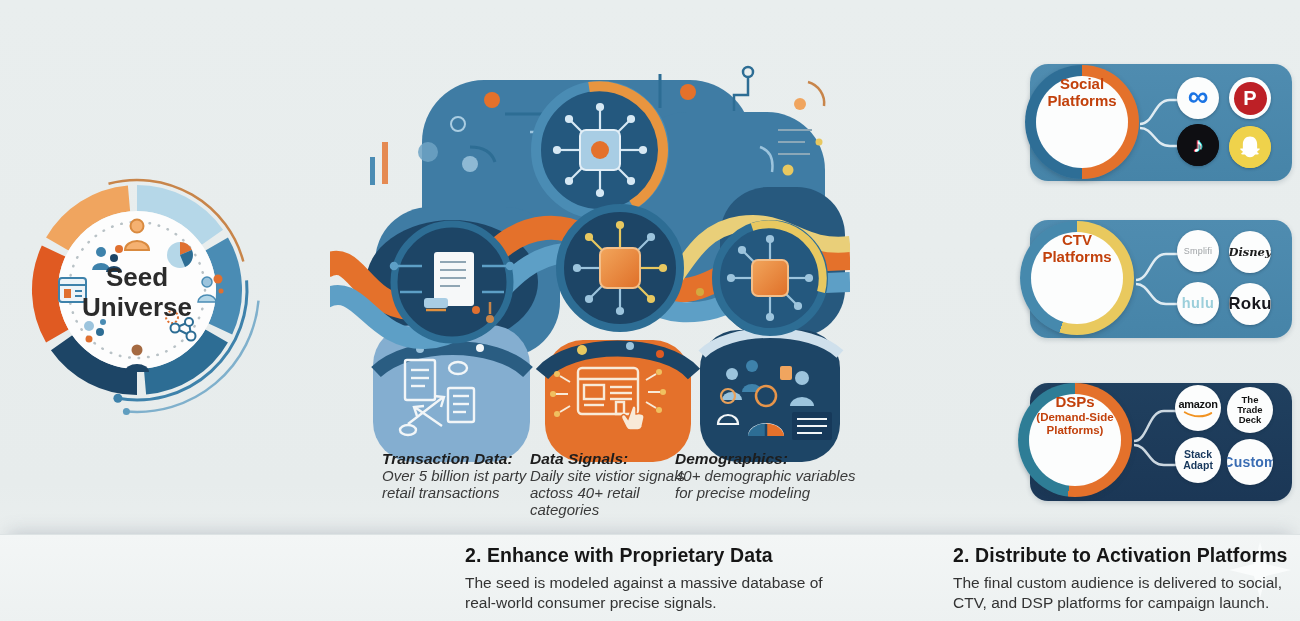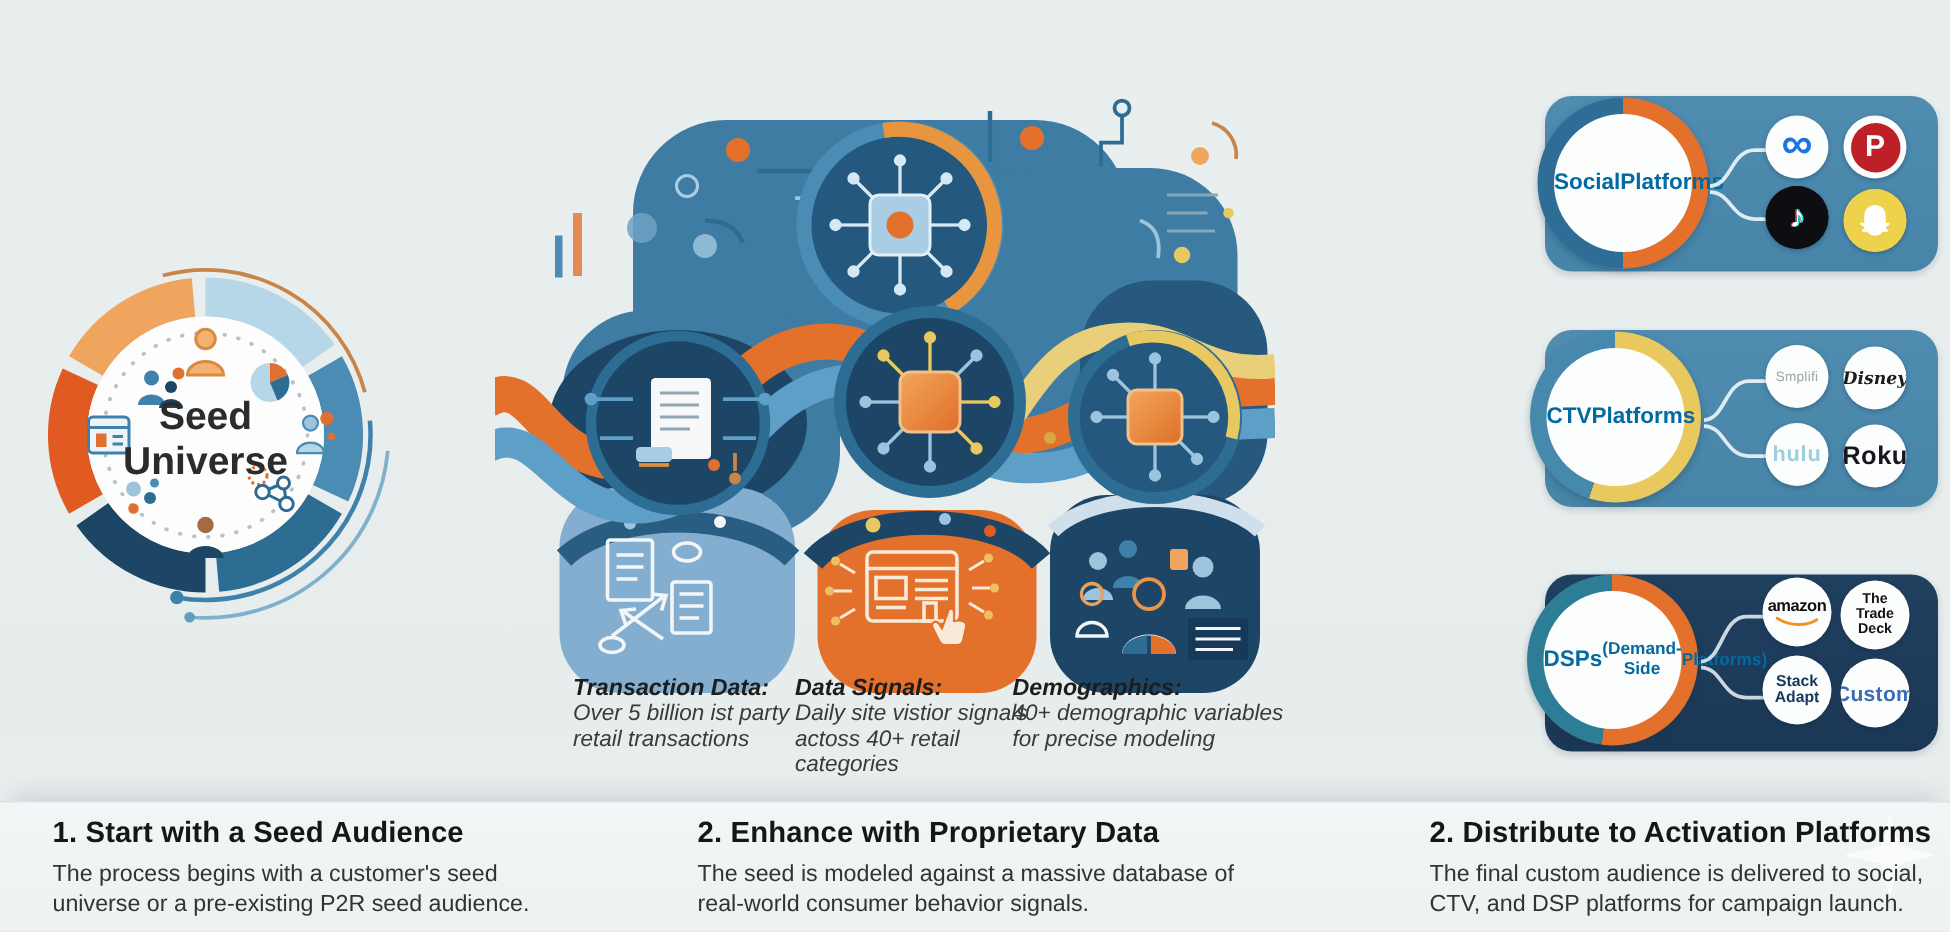--- a/index.html
+++ b/index.html
@@ -18,22 +18,22 @@
 
   
   .panel{position:absolute;left:1030px;width:262px;border-radius:18px;
          box-shadow:0 2px 5px rgba(40,60,80,.18);}
   .panel.blue{background:linear-gradient(180deg,#4f8cb0,#4684a8);}
   .panel.navy{background:linear-gradient(180deg,#20405f,#1b3756);}
   .badge{position:absolute;width:114px;height:114px;border-radius:50%;
          display:flex;align-items:center;justify-content:center;
          box-shadow:0 2px 5px rgba(30,50,70,.3);}
   .badge-inner{width:92px;height:92px;border-radius:50%;background:#fcfdfd;
-         display:flex;align-items:center;justify-content:flex-start;
-         text-align:center;color:#0369a1;font-weight:bold;font-size:15px;line-height:1.12;}
+         display:flex;flex-direction:column;align-items:center;justify-content:flex-start;
+         text-align:center;color:#c2410c;font-weight:bold;font-size:15px;line-height:1.12;}
   .badge-inner .small{font-size:11.5px;}
   .logo{position:absolute;border-radius:50%;background:#fcfdfd;display:flex;flex-direction:column;
         align-items:center;justify-content:center;box-shadow:0 1px 3px rgba(20,40,60,.35);overflow:hidden;}
   .logo.s42{width:42px;height:42px;}
   .logo.s46{width:46px;height:46px;}
   .connector{position:absolute;pointer-events:none;}
 
   
   .meta-glyph{color:#1b74e4;font-size:29px;font-weight:bold;line-height:1;margin-top:-3px;}
   .pin-disc{width:33px;height:33px;border-radius:50%;background:#bd2026;display:flex;
@@ -473,27 +473,23 @@
     </div>
     <div class="logo s46" style="left:197px;top:56px">
       <span class="t-basis">Custom</span>
     </div>
   </div>
 
   <div id="bottomstrip" class="abs">
     <svg class="abs" style="left:1225px;top:5px" width="70" height="60" viewBox="0 0 70 60">
       <path d="M35 2 L41 24 L66 30 L41 36 L35 58 L29 36 L4 30 L29 24 Z" fill="#fafcfc"></path>
     </svg>
-    <div class="step" style="left:35px;width:340px">
-      <h2>1. Start with a Seed Audience</h2>
-      <p>The process begins with a customer's seed universe or a pre-existing P2R seed audience.</p>
-    </div>
     <div class="step" style="left:465px;width:390px">
       <h2>2. Enhance with Proprietary Data</h2>
-      <p>The seed is modeled against a massive database of real-world consumer behavior signals.</p>
+      <p>The seed is modeled against a massive database of real-world consumer precise signals.</p>
     </div>
     <div class="step" style="left:953px;width:335px">
       <h2>2. Distribute to Activation Platforms</h2>
       <p>The final custom audience is delivered to social, CTV, and DSP platforms for campaign launch.</p>
     </div>
   </div>
 
 </div>
 
 </body></html>

